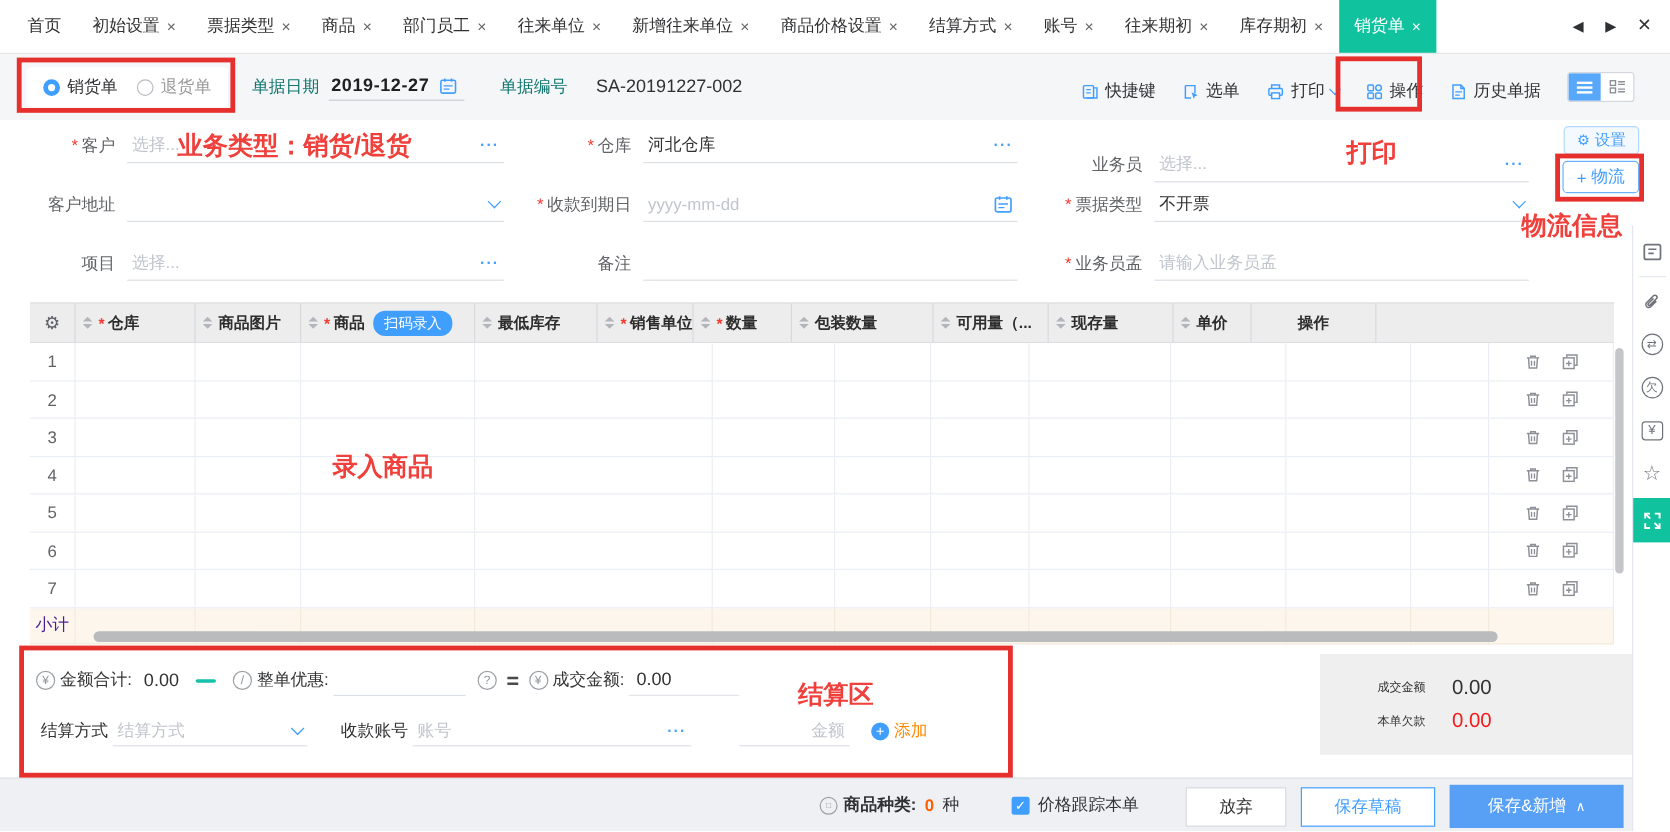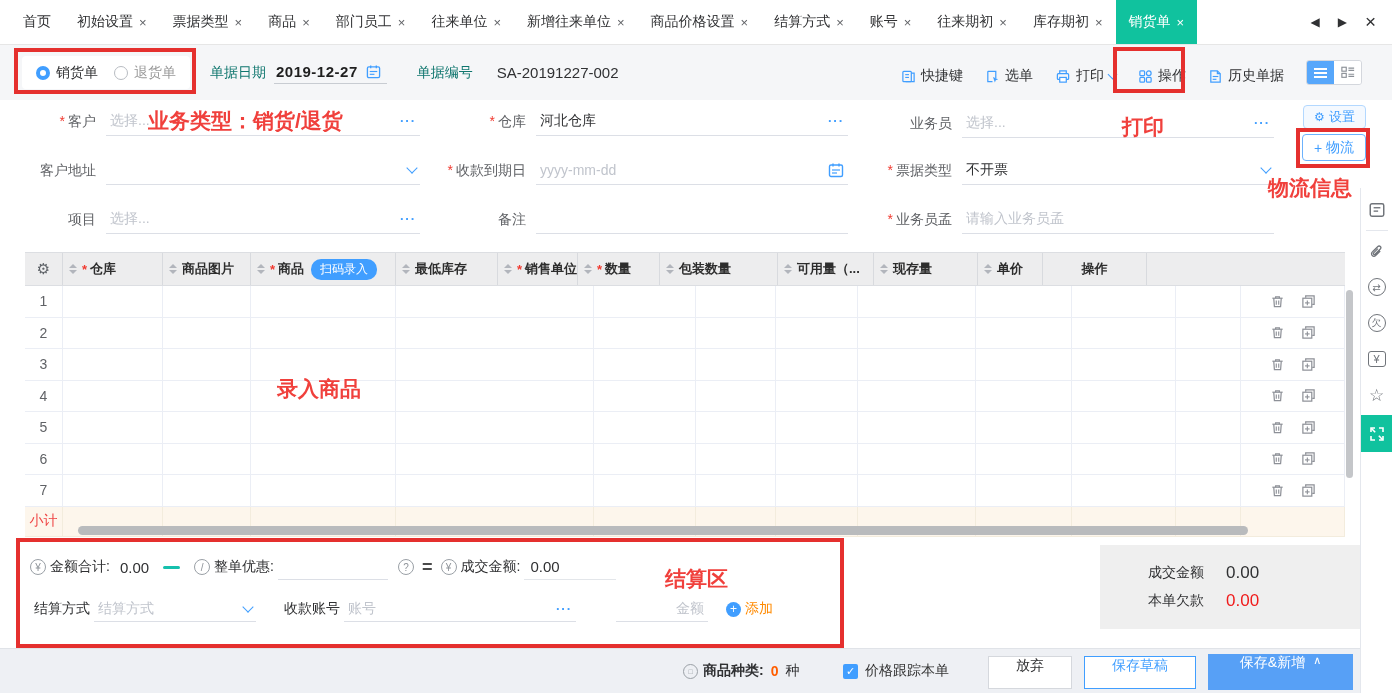--- a/index.html
+++ b/index.html
@@ -65,50 +65,50 @@
   .td{border-right:1px solid #ebeef5;border-bottom:1px solid #ebeef5;display:flex;align-items:center;justify-content:center;color:#606266}
   .c0{width:38px;justify-content:center}.c1{width:100px}.c2{width:88px}.c3{width:145px}.c4{width:198px}.c5{width:102px}.c6{width:80px}.c7{width:82px}.c8{width:118px}.c9{width:96px}.c10{width:104px}.c11{width:65px}.c12{width:104px;justify-content:center}
   .sort{display:inline-flex;flex-direction:column;gap:2px;margin-right:5px}
   .sort i{width:0;height:0;border-left:4px solid transparent;border-right:4px solid transparent}
   .sort .up{border-bottom:4px solid #b2b5bc}
   .sort .dn{border-top:4px solid #b2b5bc}
   .badge{background:#409eff;color:#fff;font-size:12px;font-weight:normal;padding:2px 9px;border-radius:10px;margin-left:7px}
   .rowops{display:flex;gap:16px;color:#8d9097}
   .rowops svg{cursor:pointer}
   .subtotal{display:flex;height:30px;background:#fdf6ec}
-  .subtotal .td{border-color:#f3ecdd;color:#ef4444}
+  .subtotal .td{border-color:#f3ecdd;color:#4c1d95}
   .hscroll{position:absolute;left:53px;top:274px;width:1170px;height:9px;background:#b9bbbd;border-radius:5px}
   .vscroll{position:absolute;left:1321px;top:38px;width:7px;height:188px;background:#c4c6c9;border-radius:4px}
   .gear{font-family:"DejaVu Sans",sans-serif;color:#5f6368;font-size:15px}
 
   
   .settle{position:absolute;left:0;top:540px;width:1392px;height:108px;background:#fff}
   .s-ico{display:inline-flex;width:16px;height:16px;border:1px solid #9aa0a6;border-radius:50%;align-items:center;justify-content:center;font-size:10px;color:#8e9399;flex:none}
   .srow1{position:absolute;left:30px;top:14px;display:flex;align-items:center}
   .srow2{position:absolute;left:30px;top:56px;display:flex;align-items:center}
   .slabel{font-weight:normal;color:#303133;margin:0 4px}
   .sval{color:#303133;font-size:15px;margin-left:6px}
   .minus-teal{width:17px;height:3px;background:#16c0ad;border-radius:2px;margin:0 14px}
   .uline{border-bottom:1px solid #dcdfe6;height:26px;display:flex;align-items:center;padding:0 4px}
   .equals{font-size:18px;font-weight:bold;color:#4a4a4a;margin:0 8px}
   .addlink{display:flex;align-items:center;gap:4px;color:#ff8a00;cursor:pointer;margin-left:18px}
   .plus-circ{width:15px;height:15px;border-radius:50%;background:#409eff;color:#fff;display:inline-flex;align-items:center;justify-content:center;font-size:12px;line-height:1}
   .summary{position:absolute;left:1100px;top:5px;width:278px;height:84px;background:#efefef;padding:14px 0 0 48px}
   .sumrow{display:flex;align-items:center;height:28px;gap:22px}
-  .sumlab{color:#303133;font-size:14px}
+  .sumlab{color:#303133;font-size:10px}
   .sumval{font-size:17px;color:#303133}
   .sumval.red{color:#f01b1b}
 
   
   .footer{position:absolute;left:0;top:648px;width:1360px;height:45px;background:#eef0f4;border-top:1px solid #e0e3e8}
   .kind{position:absolute;left:683px;top:13px;display:flex;align-items:center;gap:5px;color:#303133;font-weight:bold}
   .kind .num{color:#ff5e00;font-weight:bold;margin:0 2px}
   .trackbox{position:absolute;left:843px;top:13px;display:flex;align-items:center;gap:7px;cursor:pointer}
   .cb{width:15px;height:15px;background:#409eff;border-radius:2px;color:#fff;display:flex;align-items:center;justify-content:center;font-size:11px}
-  .fbtn{position:absolute;display:flex;align-items:flex-start;justify-content:center;border-radius:0;cursor:pointer;font-size:14px}
+  .fbtn{position:absolute;display:flex;align-items:center;justify-content:center;border-radius:0;cursor:pointer;font-size:14px}
   .btn-cancel{left:988px;top:7px;width:84px;height:33px;background:#fff;border:1px solid #d5d8dd;color:#303133}
   .btn-draft{left:1084px;top:7px;width:112px;height:33px;background:#fff;border:1px solid #409eff;color:#409eff}
   .btn-save{left:1208px;top:5px;width:145px;height:36px;background:#57a0f6;color:#fff;gap:8px}
   .btn-save .caret{font-size:11px}
 
   
   .sidebar{position:absolute;left:1360px;top:188px;width:32px;height:505px;background:#fff;border-left:1px solid #e4e7ed;display:flex;flex-direction:column;align-items:center}
   .sb-ico{width:32px;height:36px;display:flex;align-items:center;justify-content:center;color:#6f7artifact3}
   .sb-ico{color:#70747a;cursor:pointer}
   .sb-sep{width:22px;border-top:1px solid #e4e7ed;margin:2px 0}
@@ -277,21 +277,21 @@
           <span class="suffix">···</span>
         </span>
     </div>
     <div class="field" style="left:424px;top:6px;width:424px">
       <span class="flabel w112"><i class="req">*</i><span>仓库</span></span>
       <span class="finput">
           <span class="val">河北仓库</span>
           <span class="suffix">···</span>
         </span>
     </div>
-    <div class="field" style="left:850px;top:8px;width:424px">
+    <div class="field" style="left:850px;top:22px;width:424px">
       <span class="flabel w112"><span>业务员</span></span>
       <span class="finput">
           <span class="ph">选择...</span>
           <span class="suffix">···</span>
         </span>
     </div>
 
     <div class="field" style="left:8px;top:55px;width:412px">
       <span class="flabel"><span>客户地址</span></span>
       <span class="finput">

